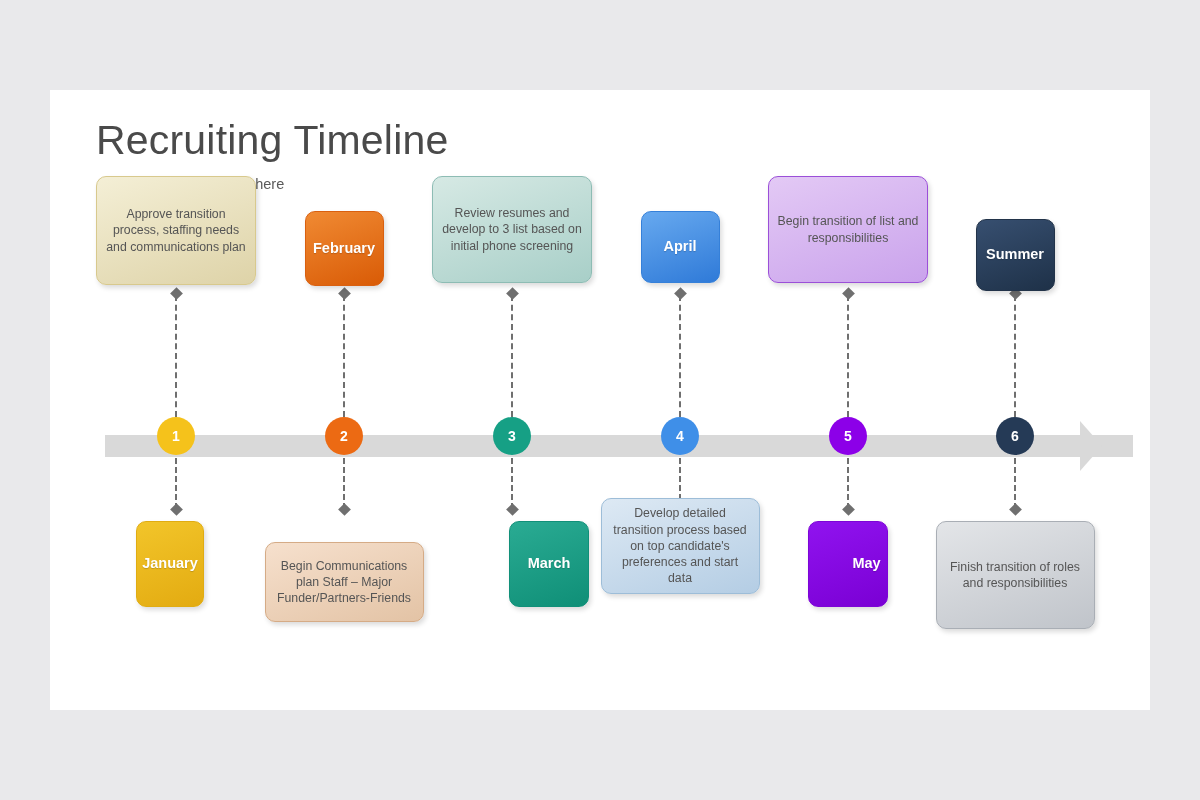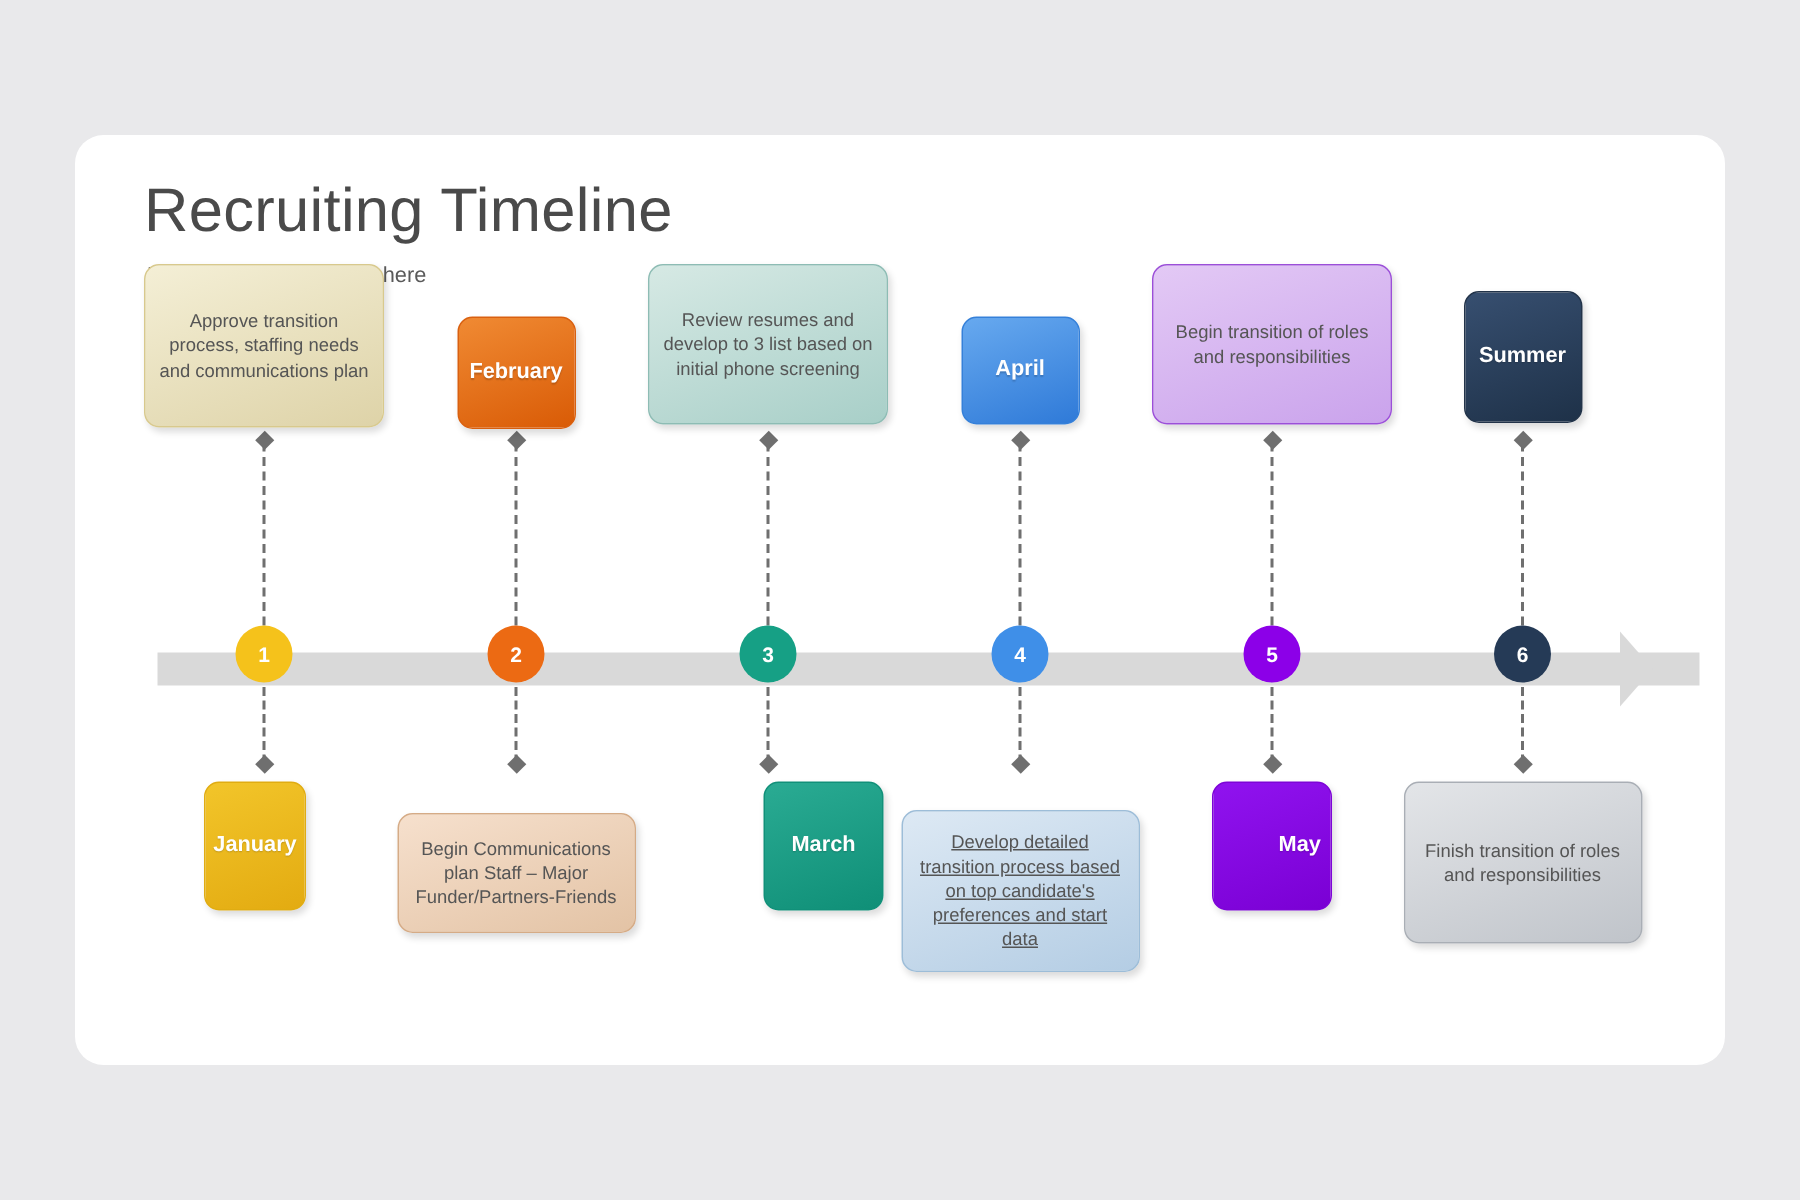--- a/index.html
+++ b/index.html
@@ -7,21 +7,20 @@
     width: 1200px; height: 800px;
     background: #e9e9eb;
     font-family: "Liberation Sans", sans-serif;
     overflow: hidden;
   }
   #slide {
     position: absolute;
     left: 50px; top: 90px;
     width: 1100px; height: 620px;
     background: #ffffff;
-    border-radius: 19px;
   }
   #title {
     position: absolute; left: 46px; top: 27px;
     font-size: 41px; font-weight: 400; color: #4a4a4a;
     letter-spacing: 0.2px;
   }
   #subtitle {
     position: absolute; left: 48px; top: 86px;
     font-size: 14.5px; font-weight: 400; color: #5a5a5a;
   }
@@ -114,30 +113,30 @@
       <div class="connector" style="left: 461px; top: 368px; height: 51px;"></div>
       <div class="diamond" style="left: 457.5px; top: 415px;"></div>
       <div class="card desc" style="left: 382px; top: 86px; width: 160px; height: 107px; background: linear-gradient(160deg, rgb(214, 233, 228) 0%, rgb(168, 207, 200) 100%); border: 1px solid rgb(141, 188, 180); box-shadow: rgba(0, 0, 0, 0.14) 2px 3px 5px;">Review resumes and develop to 3 list based on initial phone screening</div>
       <div class="card label" style="left: 422px; top: 431px; width: 80px; height: 86px; background: linear-gradient(160deg, rgb(42, 171, 147) 0%, rgb(15, 143, 119) 100%); border: 1px solid rgb(17, 144, 121); box-shadow: rgba(0, 0, 0, 0.14) 2px 3px 5px; margin-left: 37px;">March</div>
       <div class="circle" style="left: 443px; background: rgb(22, 160, 133);">3</div>
       <div class="connector" style="left: 629px; top: 205px; height: 122px;"></div>
       <div class="diamond" style="left: 625.5px; top: 199px;"></div>
       <div class="connector" style="left: 629px; top: 368px; height: 51px;"></div>
       <div class="diamond" style="left: 625.5px; top: 415px;"></div>
       <div class="card label" style="left: 590.5px; top: 121px; width: 79px; height: 72px; background: linear-gradient(160deg, rgb(103, 169, 239) 0%, rgb(47, 122, 216) 100%); border: 1px solid rgb(53, 128, 217); box-shadow: rgba(0, 0, 0, 0.14) 2px 3px 5px;">April</div>
-      <div class="card desc" style="left: 550.5px; top: 450px; width: 159px; height: 108px; background: linear-gradient(160deg, rgb(221, 233, 244) 0%, rgb(180, 205, 228) 100%); border: 1px solid rgb(157, 189, 216); box-shadow: rgba(0, 0, 0, 0.14) 2px 3px 5px; text-decoration: underline;">Develop detailed transition process based on top candidate's preferences and start data</div>
+      <div class="card desc" style="left: 550.5px; top: 408px; width: 159px; height: 96px; background: linear-gradient(160deg, rgb(221, 233, 244) 0%, rgb(180, 205, 228) 100%); border: 1px solid rgb(157, 189, 216); box-shadow: rgba(0, 0, 0, 0.14) 2px 3px 5px;">Develop detailed transition process based on top candidate's preferences and start data</div>
       <div class="circle" style="left: 611px; background: rgb(63, 143, 232);">4</div>
       <div class="connector" style="left: 797px; top: 205px; height: 122px;"></div>
       <div class="diamond" style="left: 793.5px; top: 199px;"></div>
       <div class="connector" style="left: 797px; top: 368px; height: 51px;"></div>
       <div class="diamond" style="left: 793.5px; top: 415px;"></div>
-      <div class="card desc" style="left: 718px; top: 86px; width: 160px; height: 107px; background: linear-gradient(160deg, rgb(227, 201, 245) 0%, rgb(202, 163, 236) 100%); border: 1px solid rgb(155, 79, 216); box-shadow: rgba(0, 0, 0, 0.14) 2px 3px 5px;">Begin transition of roles and responsibilities</div>
+      <div class="card desc" style="left: 718px; top: 86px; width: 160px; height: 107px; background: linear-gradient(160deg, rgb(227, 201, 245) 0%, rgb(202, 163, 236) 100%); border: 1px solid rgb(155, 79, 216); box-shadow: rgba(0, 0, 0, 0.14) 2px 3px 5px;">Begin transition of list and responsibilities</div>
       <div class="card label" style="left: 758px; top: 431px; width: 80px; height: 86px; background: linear-gradient(160deg, rgb(144, 19, 239) 0%, rgb(122, 0, 212) 100%); border: 1px solid rgb(125, 5, 214); box-shadow: rgba(0, 0, 0, 0.14) 2px 3px 5px; padding-left: 45px;">May</div>
       <div class="circle" style="left: 779px; background: rgb(140, 0, 232);">5</div>
       <div class="connector" style="left: 964px; top: 205px; height: 122px;"></div>
       <div class="diamond" style="left: 960.5px; top: 199px;"></div>
       <div class="connector" style="left: 964px; top: 368px; height: 51px;"></div>
       <div class="diamond" style="left: 960.5px; top: 415px;"></div>
-      <div class="card label" style="left: 925.5px; top: 104px; width: 79px; height: 88px; background: linear-gradient(160deg, rgb(55, 79, 112) 0%, rgb(30, 49, 72) 100%); border: 1px solid rgb(34, 51, 73); box-shadow: rgba(0, 0, 0, 0.14) 2px 3px 5px;">Summer</div>
+      <div class="card label" style="left: 925.5px; top: 129px; width: 79px; height: 72px; background: linear-gradient(160deg, rgb(55, 79, 112) 0%, rgb(30, 49, 72) 100%); border: 1px solid rgb(34, 51, 73); box-shadow: rgba(0, 0, 0, 0.14) 2px 3px 5px;">Summer</div>
       <div class="card desc" style="left: 885.5px; top: 431px; width: 159px; height: 108px; background: linear-gradient(160deg, rgb(227, 229, 232) 0%, rgb(192, 196, 202) 100%); border: 1px solid rgb(169, 174, 181); box-shadow: rgba(0, 0, 0, 0.14) 2px 3px 5px;">Finish transition of roles and responsibilities</div>
       <div class="circle" style="left: 946px; background: rgb(37, 58, 86);">6</div>
     </div>
 </div>
 
 </body></html>

